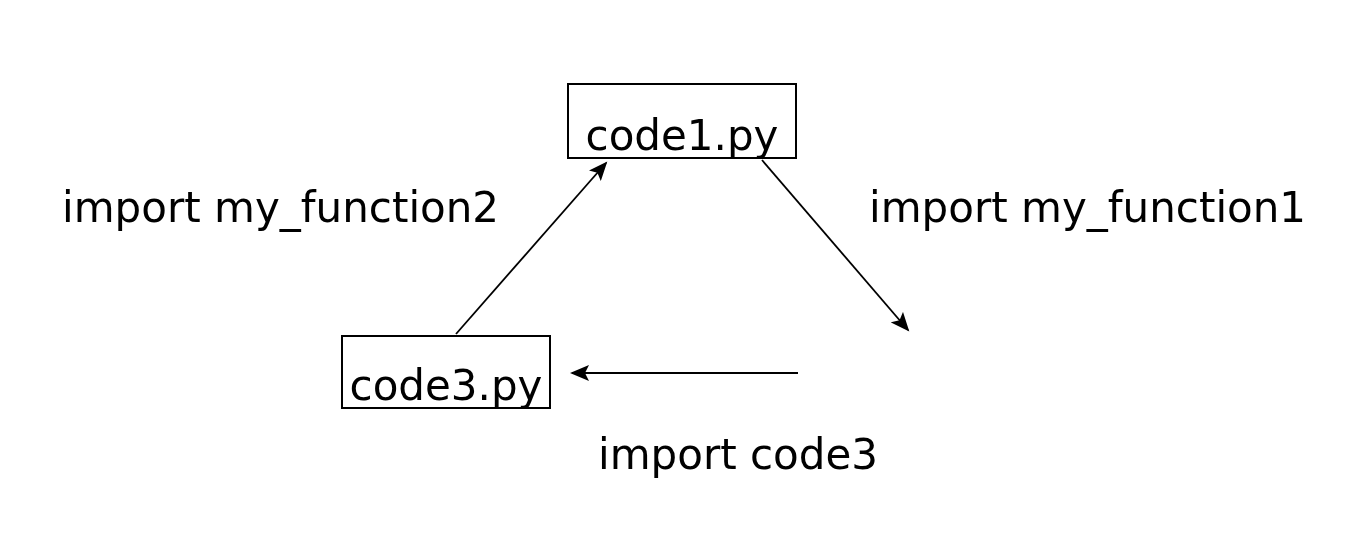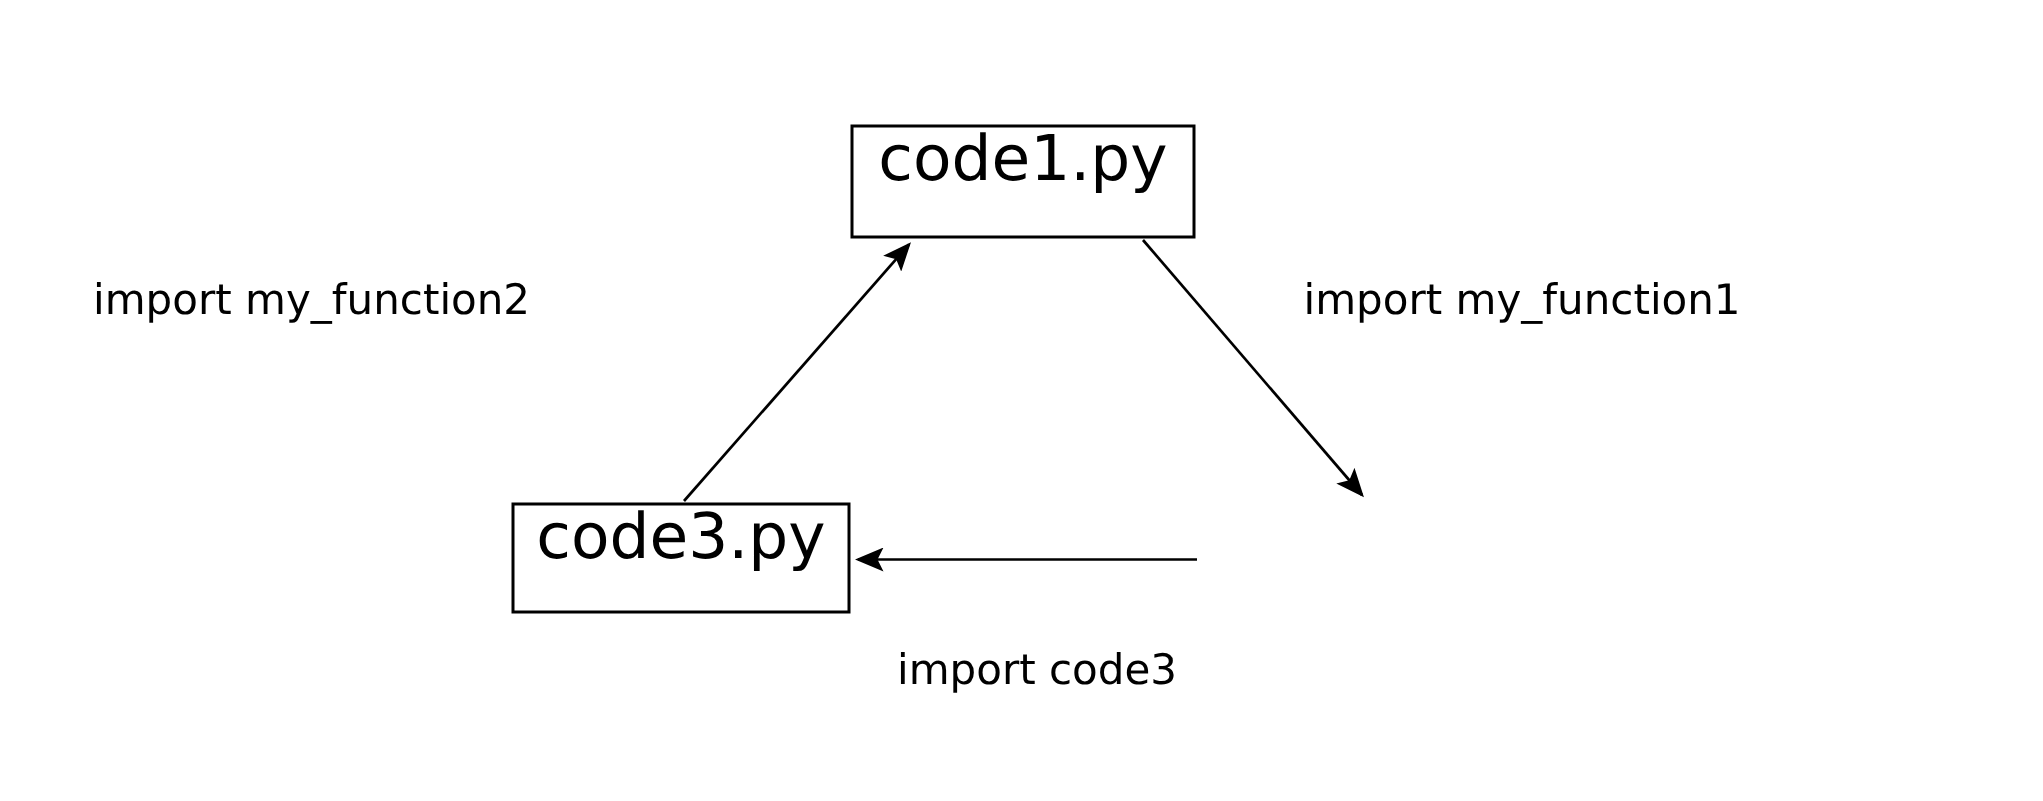--- a/index.html
+++ b/index.html
@@ -23,32 +23,32 @@
     width: 1362px;
     height: 534px;
     pointer-events: none;
   }
   .node {
     position: absolute;
     box-sizing: border-box;
     border: 2px solid #000000;
     background: #ffffff;
     display: flex;
-    align-items: flex-start;
+    align-items: flex-end;
     justify-content: center;
     font-size: 42px;
     line-height: 1;
     white-space: nowrap;
   }
   .node-code1 { left: 567px; top: 83px;  width: 230px; height: 76px; }
-  .node-code3 { left: 341px; top: 335px; width: 226px; height: 74px; }
+  .node-code3 { left: 341px; top: 335px; width: 210px; height: 74px; }
   .node-code2 { left: 799px; top: 335px; width: 228px; height: 73px; }
   .edge-label {
     position: absolute;
-    font-size: 28px;
+    font-size: 42px;
     line-height: 1.1;
     white-space: nowrap;
   }
   .label-myfunction2 { left: 62px;  top: 185px; }
   .label-myfunction1 { left: 869px; top: 185px; }
   .label-code3       { left: 554px; top: 432px; margin-left: 44px; }
 </style>
 </head>
 <body>
 

